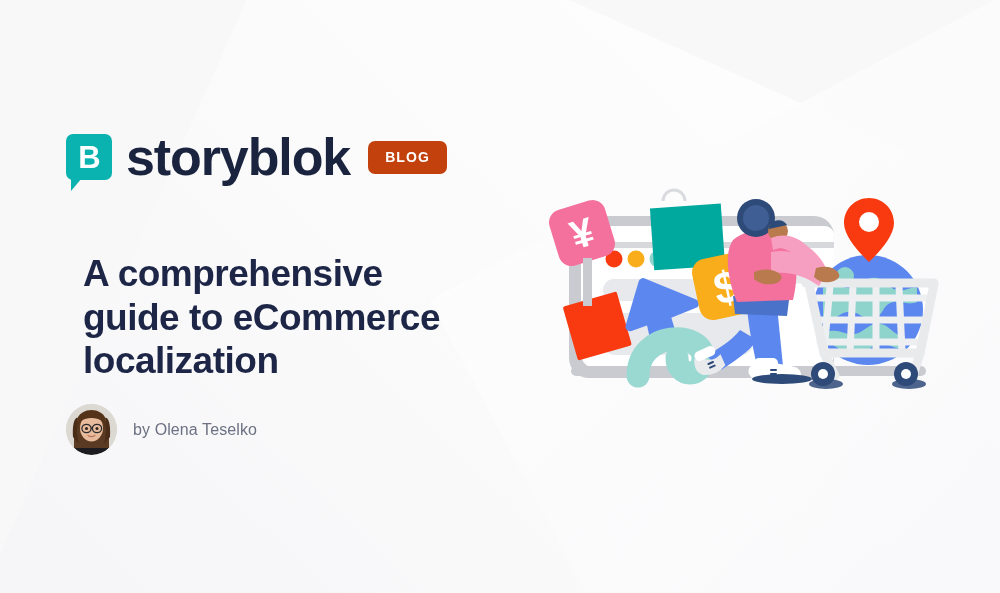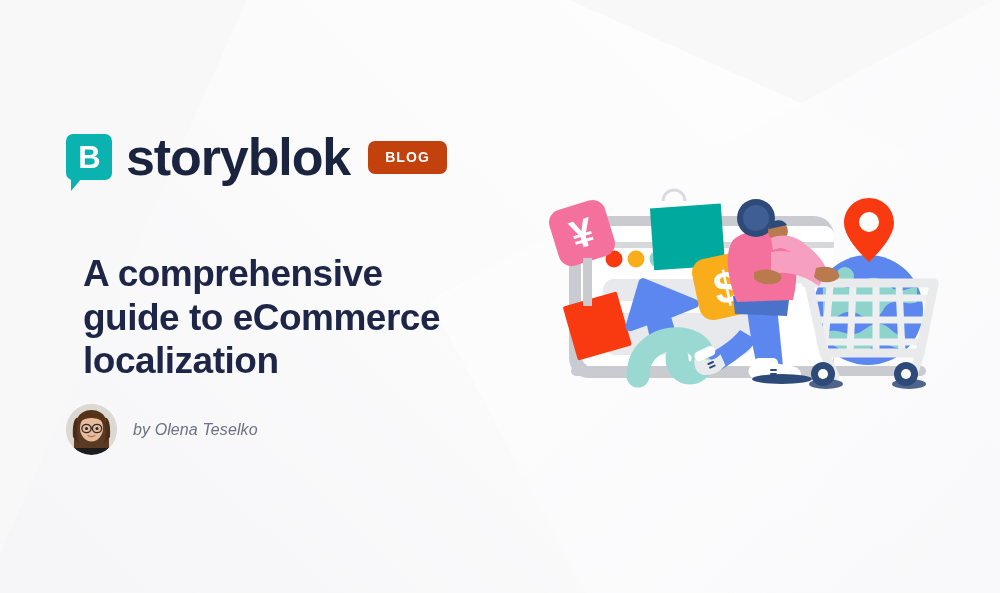--- a/index.html
+++ b/index.html
@@ -156,21 +156,20 @@
     flex: none;
     background: #ded9d3;
     position: relative;
   }
   .avatar svg { display: block; }
 
   .byline-text {
     font-size: 16px;
     color: #6c7183;
     letter-spacing: 0.1px;
-    font-style: italic;
   }
 
   
   .illustration {
     position: absolute;
     left: 535px;
     top: 180px;
     width: 420px;
     height: 230px;
   }

